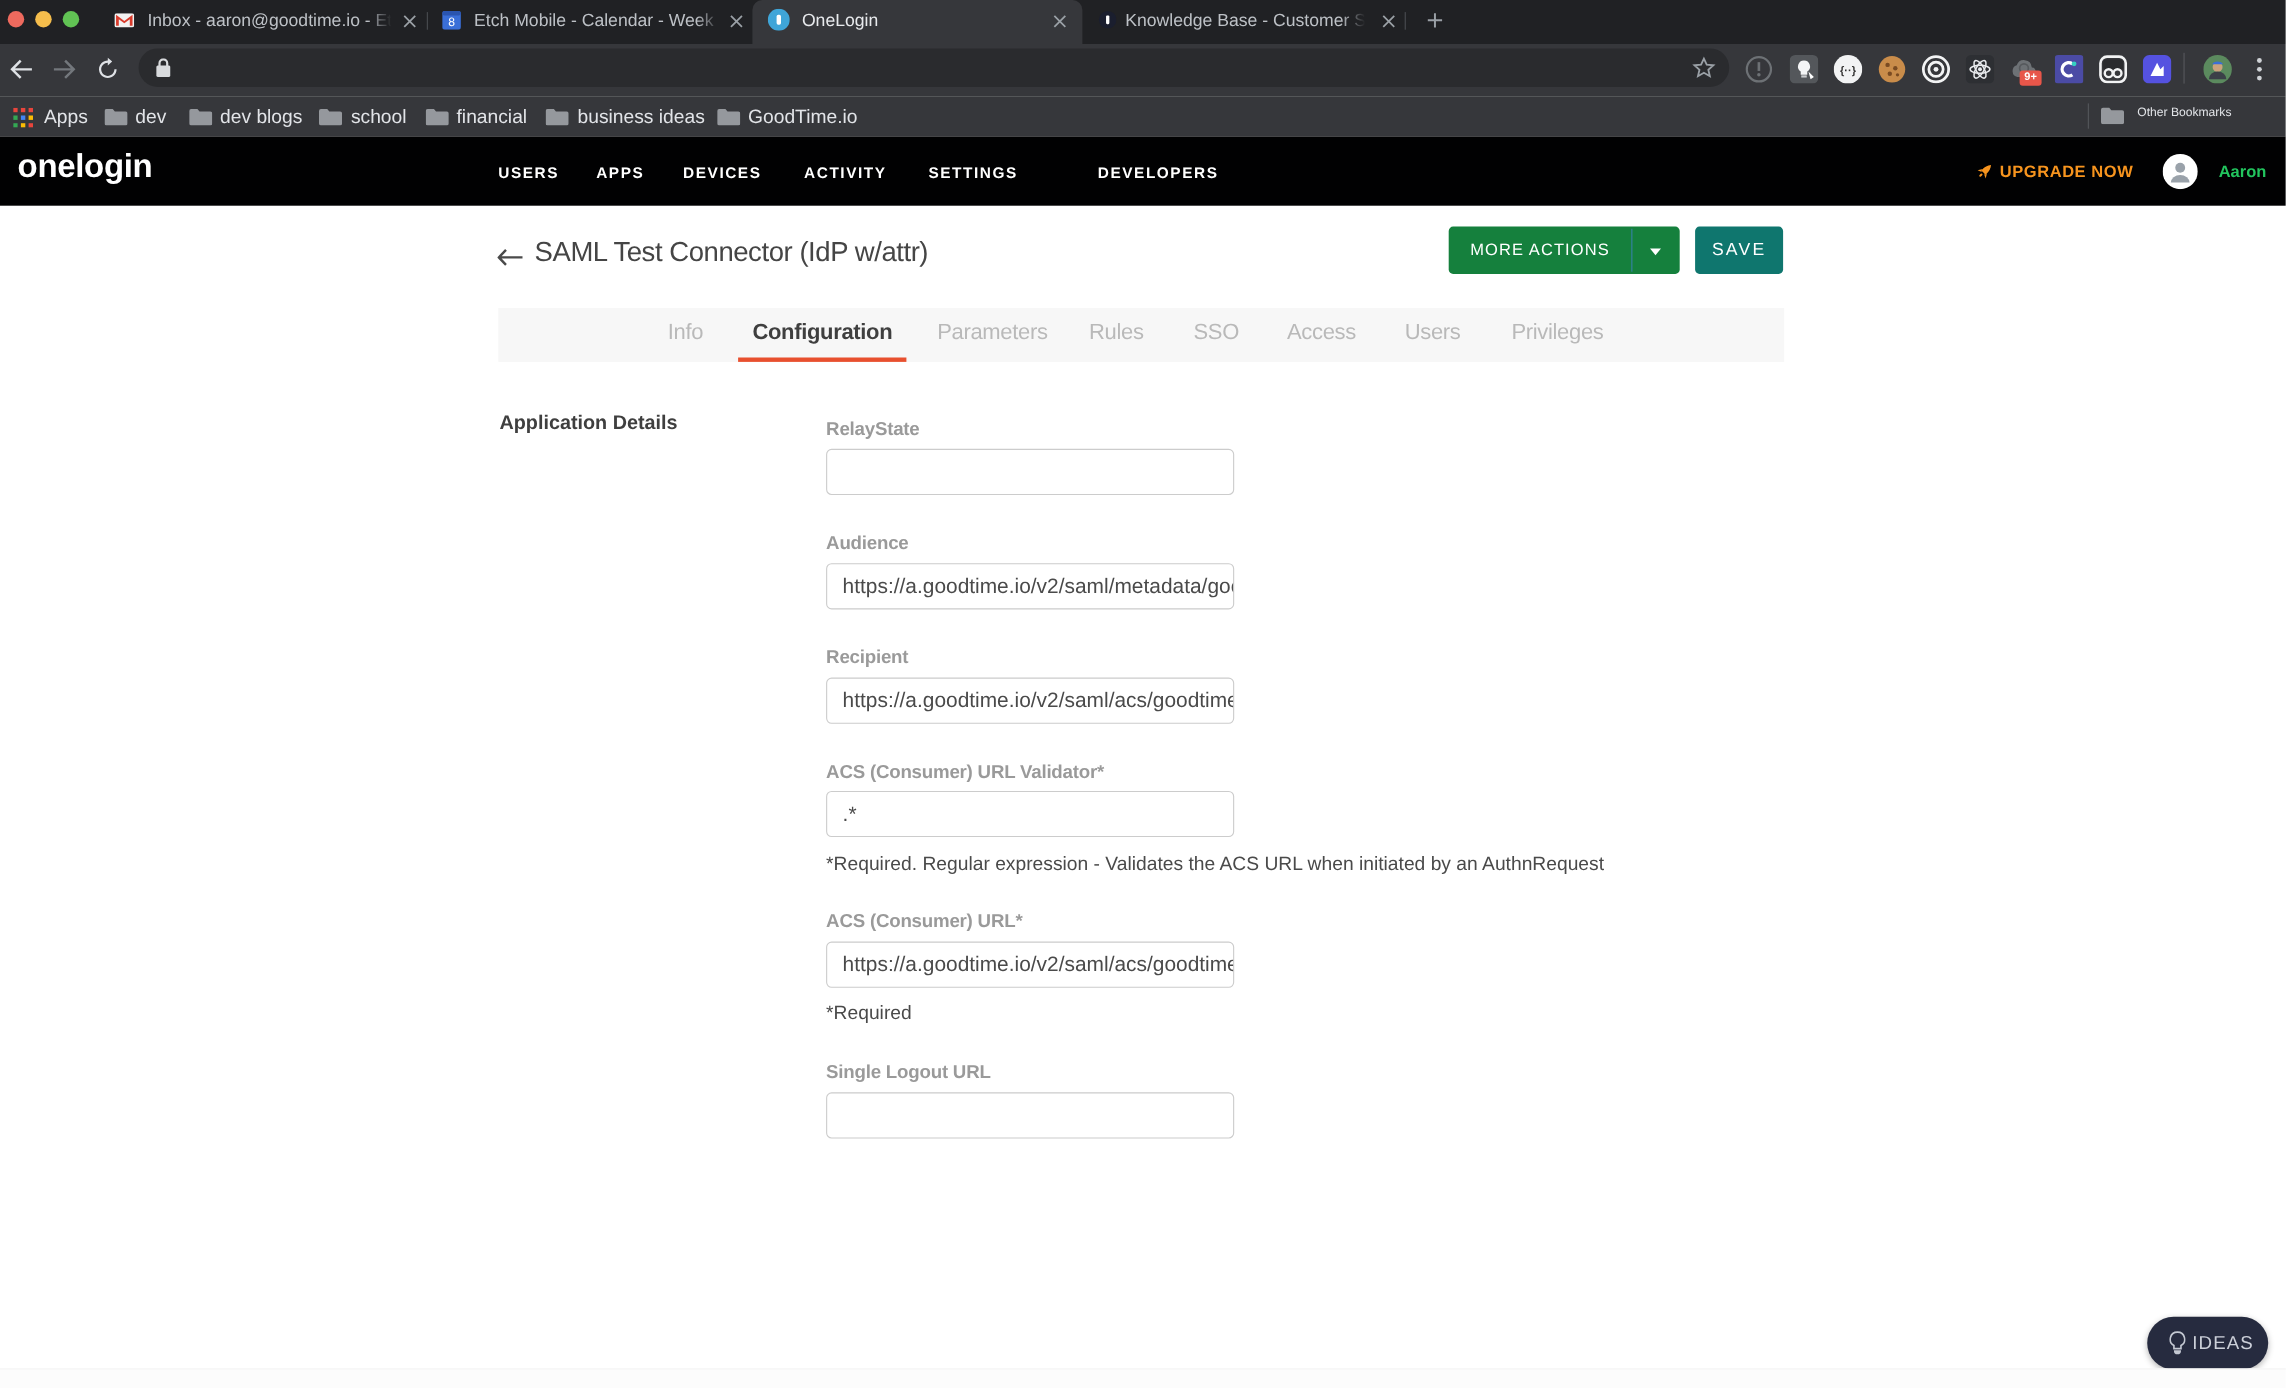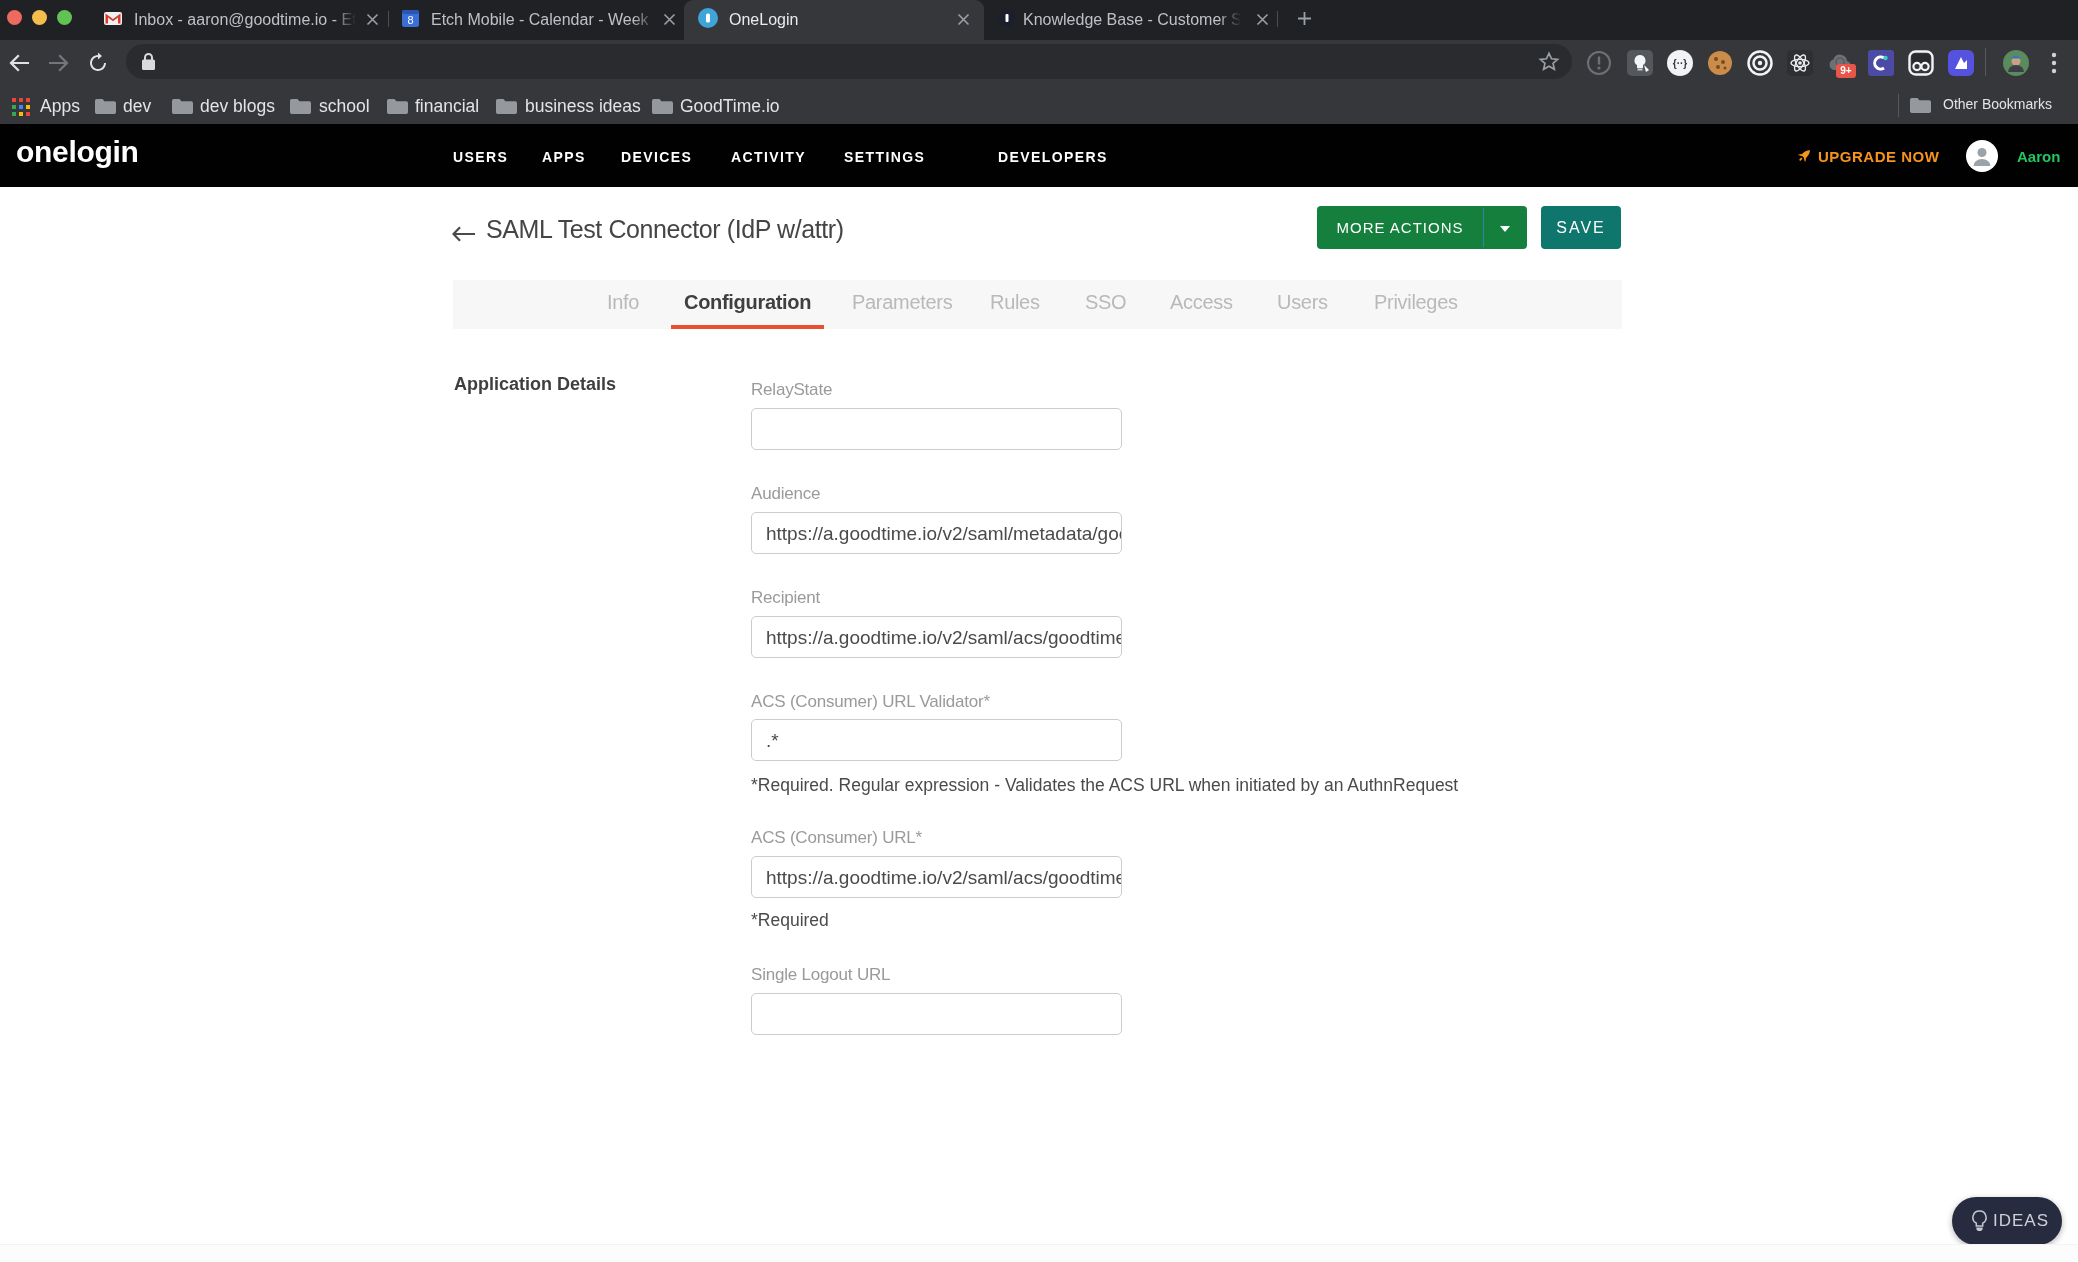--- a/index.html
+++ b/index.html
@@ -38,21 +38,21 @@
   letter-spacing:1px; text-align:center; line-height:43px; }
 #moreactions { left:1317px; width:210px; background:#15803d; }
 #ma-sep { position:absolute; left:1483px; top:208px; width:1px; height:39px; background:#3781a9; }
 #ma-caret { position:absolute; left:1500px; top:226px; width:0; height:0; border-left:5.5px solid transparent; border-right:5.5px solid transparent; border-top:6.5px solid #fff; }
 #savebtn { left:1541px; width:80px; background:#0f766e; }
 
 #tabbar { position:absolute; left:453px; top:280px; width:1169px; height:49px; background:#f7f7f7; }
 .ptab { position:absolute; top:11px; font-size:20px; letter-spacing:-0.3px; color:#b9b9b9; white-space:nowrap; }
 #underline { position:absolute; left:218px; top:45px; width:153px; height:4px; background:#e8502f; }
 
-.flabel { position:absolute; left:751px; font-size:17px; font-weight:400; color:#9a9a9a; letter-spacing:-0.2px; }
+.flabel { position:absolute; left:751px; font-size:17px; font-weight:700; color:#9a9a9a; letter-spacing:-0.2px; }
 .finput { position:absolute; left:751px; width:371px; height:42px; border:1px solid #cccccc; border-radius:5px; background:#fff;
   font-size:19px; color:#4a4a4a; line-height:41px; padding-left:14px; white-space:nowrap; overflow:hidden; }
 .fhelp { position:absolute; left:751px; font-size:17.5px; color:#4a4a4a; }
 
 #appdetails { position:absolute; left:454px; top:374px; font-size:18px; font-weight:700; color:#3f3f3f; }
 
 #ideas { position:absolute; left:1952px; top:1197px; width:110px; height:48px; border-radius:24px; background:#262b3f;
   color:#ccd0d9; font-size:17px; letter-spacing:1px; line-height:48px; text-align:center;
   box-shadow:0 2px 6px rgba(0,0,0,0.3); }
 #footstrip { position:absolute; left:0; top:1244px; width:2078px; height:18px; background:#fcfcfc; border-top:1px solid #f3f3f3; }
@@ -238,21 +238,21 @@
       </svg>
     <div class="bm" style="left:525px;">business ideas</div>
     <svg class="abs folder" style="left:652px; top:10px;" width="21" height="16" viewBox="0 0 21 16">
         <path d="M0 2.8 a1.8 1.8 0 0 1 1.8-1.8 h5.7 l1.9 2.3 h9.8 a1.8 1.8 0 0 1 1.8 1.8 V14.2 a1.8 1.8 0 0 1-1.8 1.8 H1.8 a1.8 1.8 0 0 1-1.8-1.8 Z" fill="#95989d"></path>
       </svg>
     <div class="bm" style="left:680px;">GoodTime.io</div>
     <div class="abs" style="left:1898px; top:6px; width:1px; height:23px; background:#55585c;"></div>
     <svg class="abs folder" style="left:1910px; top:9px;" width="21" height="16" viewBox="0 0 21 16">
         <path d="M0 2.8 a1.8 1.8 0 0 1 1.8-1.8 h5.7 l1.9 2.3 h9.8 a1.8 1.8 0 0 1 1.8 1.8 V14.2 a1.8 1.8 0 0 1-1.8 1.8 H1.8 a1.8 1.8 0 0 1-1.8-1.8 Z" fill="#95989d"></path>
       </svg>
-    <div class="bm" style="left:1943px; font-size:14px;">Other Bookmarks</div>
+    <div class="bm" style="left:1943px; font-size:11px;">Other Bookmarks</div>
   </div>
 
   <div id="onenav">
     <div id="ologo">onelogin</div>
     <div class="navitem" style="left:453px;">USERS</div>
     <div class="navitem" style="left:542px;">APPS</div>
     <div class="navitem" style="left:621px;">DEVICES</div>
     <div class="navitem" style="left:731px;">ACTIVITY</div>
     <div class="navitem" style="left:844px;">SETTINGS</div>
     <div class="navitem" style="left:962px;padding-left:36px;">DEVELOPERS</div>

